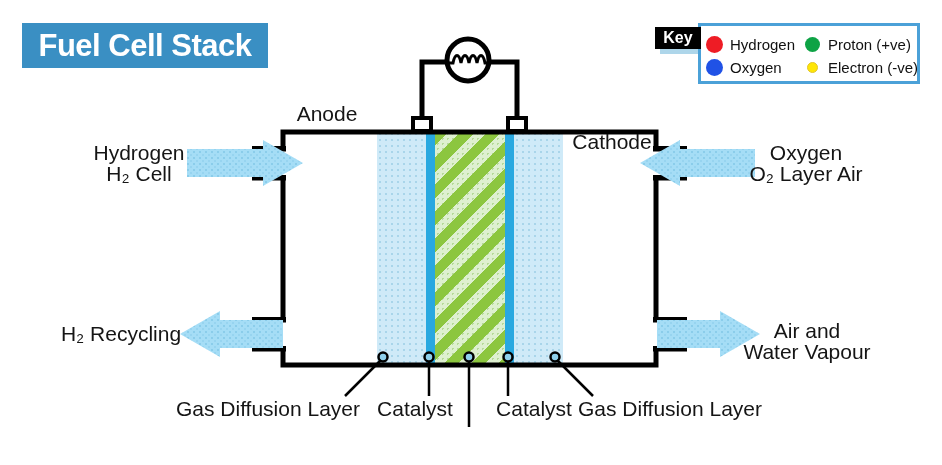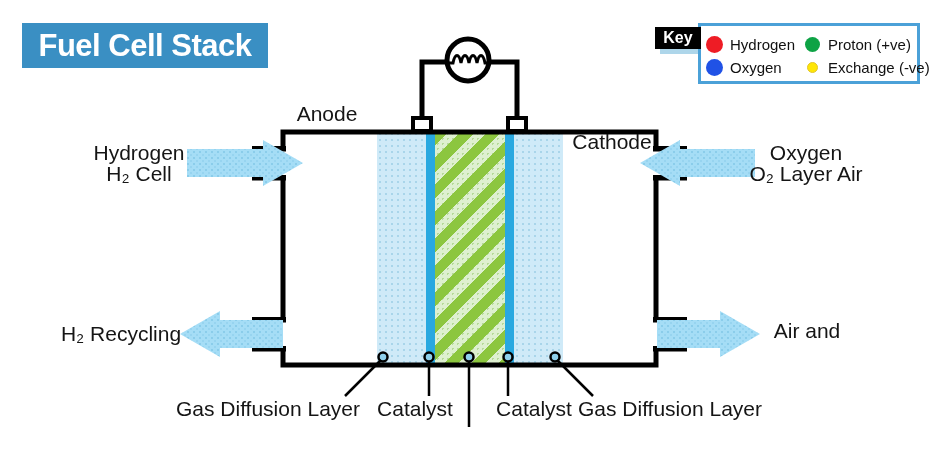--- a/index.html
+++ b/index.html
@@ -145,40 +145,41 @@
     <div class="key-item" style="left:102px;top:7px;">
       <span class="bullet-wrap">
           <span class="bullet mid" style="background: rgb(14, 163, 69);"></span>
         </span>
       <span class="key-label">Proton (+ve)</span>
     </div>
     <div class="key-item" style="left:102px;top:30px;">
       <span class="bullet-wrap">
           <span class="bullet small" style="background: rgb(255, 230, 6);"></span>
         </span>
-      <span class="key-label">Exchange (-ve)</span>
+      <span class="key-label">Electron (-ve)</span>
     </div>
   </div>
 
   <div class="lbl" style="left:327px;top:103px;">Anode</div>
   <div class="lbl" style="left:612px;top:103px;margin-top:28px;">Cathode</div>
 
   <div class="lbl" style="left:139px;top:142px;">
     <span>Hydrogen</span>
     <span>H₂ Cell</span>
   </div>
   <div class="lbl" style="left:806px;top:142px;">
     <span>Oxygen</span>
     <span>O₂ Layer Air</span>
   </div>
   <div class="lbl" style="left:121px;top:323px;">
     <span>H₂ Recycling</span>
   </div>
   <div class="lbl" style="left:807px;top:320px;">
     <span>Air and</span>
+    <span>Water Vapour</span>
   </div>
 
   <div class="lbl" style="left:268px;top:398px;">Gas Diffusion Layer</div>
   <div class="lbl" style="left:415px;top:398px;">Catalyst</div>
   <div class="lbl" style="left:534px;top:398px;">Catalyst</div>
   <div class="lbl" style="left:670px;top:398px;">Gas Diffusion Layer</div>
 
 </div>
 
 </body></html>

